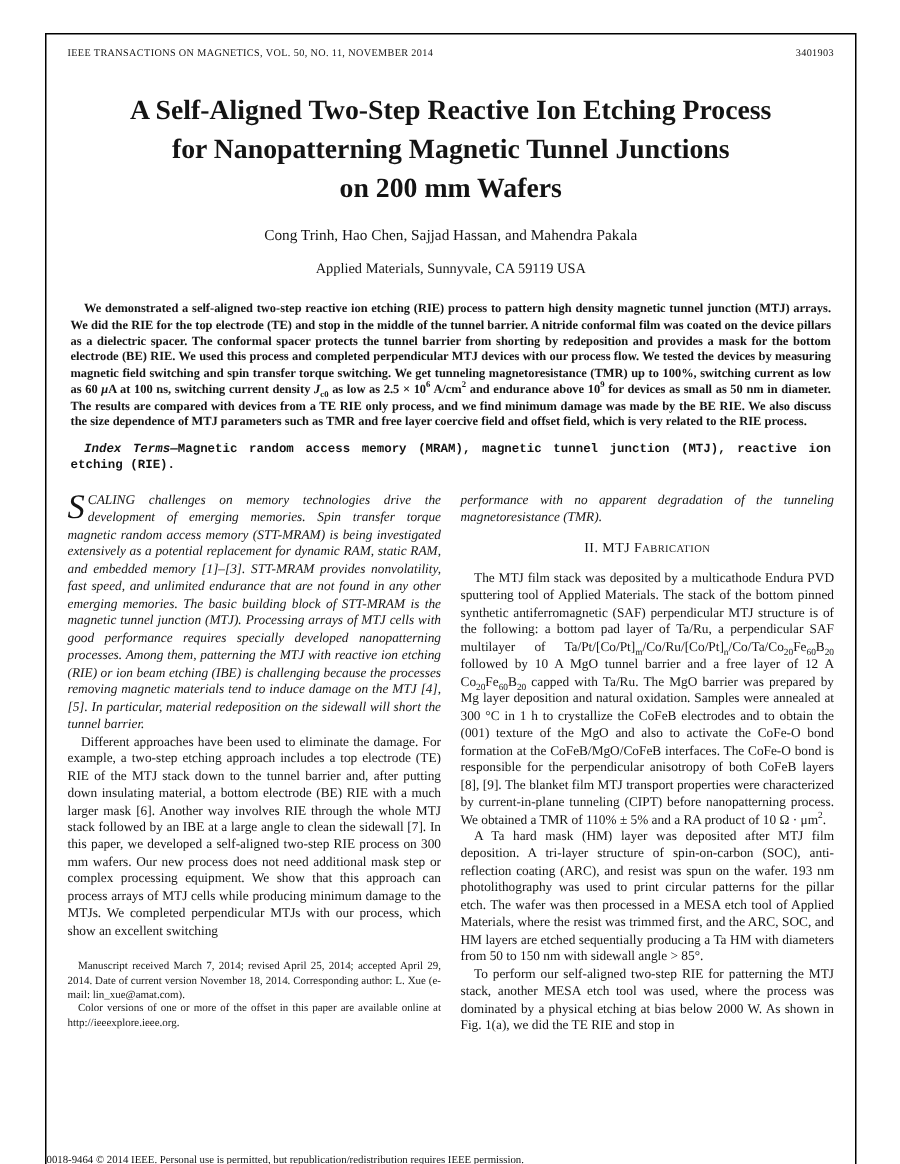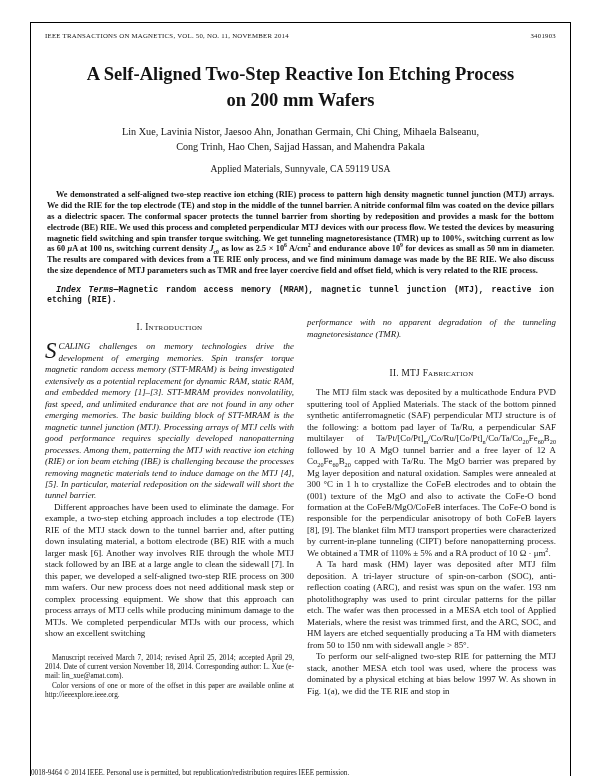--- a/index.html
+++ b/index.html
@@ -25,21 +25,21 @@
     margin-top:8px; padding:0 2px; font-size:8.3px; font-weight:bold;
     line-height:1.3; text-align:justify; text-indent:9px;font-family:Liberation Mono, monospace;
   }
   .index-label { font-style:italic; }
   .columns { display:flex; gap:13px; margin-top:11px; }
   .col { width:50%; font-size:8.9px; line-height:1.29; text-align:justify; }
   .sec-head {
     text-align:center; font-size:9.3px; font-weight:normal;
     font-variant:small-caps; margin:5px 0 7px 0; letter-spacing:0.3px;
   }
-  .sec-head.second { margin-top:28px; }
+  .sec-head.second { margin-top:10px; }
   .body-para { text-indent:9px; }
   .no-indent { text-indent:0;font-style:italic; }
   .dropcap {
     float:left; font-size:23px; line-height:18.5px; padding:1px 2px 0 0; font-weight:normal;
   }
   .footnote { margin-top:13px; font-size:7.3px; line-height:1.28; text-align:justify; }
   .footnote p { text-indent:7px; }
   .footer {
     position:absolute; left:0; right:0; bottom:9px; text-align:left;
     font-size:7.2px; line-height:1.32;
@@ -51,53 +51,52 @@
 
 <div class="page">
 
   <div class="running-head">
     <span>IEEE TRANSACTIONS ON MAGNETICS, VOL. 50, NO. 11, NOVEMBER 2014</span>
     <span>3401903</span>
   </div>
 
   <div class="title-block">
     <div class="title-line">A Self-Aligned Two-Step Reactive Ion Etching Process</div>
+    <div class="title-line">for Nanopatterning Magnetic Tunnel Junctions</div>
     <div class="title-line">on 200 mm Wafers</div>
   </div>
 
   <div class="authors">
-    <div>Lin Xue, Lavinia Nistor, Jaesoo Ahn, Jonathan Germain, Chi Ching, Mihaela Balseanu,</div>
     <div>Cong Trinh, Hao Chen, Sajjad Hassan, and Mahendra Pakala</div>
   </div>
 
   <div class="affiliation">Applied Materials, Sunnyvale, CA 59119 USA</div>
 
   <p class="abstract">We demonstrated a self-aligned two-step reactive ion etching (RIE) process to pattern high density magnetic tunnel junction (MTJ) arrays. We did the RIE for the top electrode (TE) and stop in the middle of the tunnel barrier. A nitride conformal film was coated on the device pillars as a dielectric spacer. The conformal spacer protects the tunnel barrier from shorting by redeposition and provides a mask for the bottom electrode (BE) RIE. We used this process and completed perpendicular MTJ devices with our process flow. We tested the devices by measuring magnetic field switching and spin transfer torque switching. We get tunneling magnetoresistance (TMR) up to 100%, switching current as low as 60 <i>μ</i>A at 100 ns, switching current density <i>J</i><sub>c0</sub> as low as 2.5 × 10<sup>6</sup> A/cm<sup>2</sup> and endurance above 10<sup>9</sup> for devices as small as 50 nm in diameter. The results are compared with devices from a TE RIE only process, and we find minimum damage was made by the BE RIE. We also discuss the size dependence of MTJ parameters such as TMR and free layer coercive field and offset field, which is very related to the RIE process.</p>
 
   <p class="index-terms"><span class="index-label">Index Terms—</span><span>Magnetic random access memory (MRAM), magnetic tunnel junction (MTJ), reactive ion etching (RIE).</span></p>
 
   <div class="columns">
 
     <div class="col">
-      <h3 class="sec-head">I. Introduction</h3>
       <p class="no-indent"><span class="dropcap">S</span><span>CALING challenges on memory technologies drive the development of emerging memories. Spin transfer torque magnetic random access memory (STT-MRAM) is being investigated extensively as a potential replacement for dynamic RAM, static RAM, and embedded memory [1]–[3]. STT-MRAM provides nonvolatility, fast speed, and unlimited endurance that are not found in any other emerging memories. The basic building block of STT-MRAM is the magnetic tunnel junction (MTJ). Processing arrays of MTJ cells with good performance requires specially developed nanopatterning processes. Among them, patterning the MTJ with reactive ion etching (RIE) or ion beam etching (IBE) is challenging because the processes removing magnetic materials tend to induce damage on the MTJ [4], [5]. In particular, material redeposition on the sidewall will short the tunnel barrier.</span></p>
       <p class="body-para">Different approaches have been used to eliminate the damage. For example, a two-step etching approach includes a top electrode (TE) RIE of the MTJ stack down to the tunnel barrier and, after putting down insulating material, a bottom electrode (BE) RIE with a much larger mask [6]. Another way involves RIE through the whole MTJ stack followed by an IBE at a large angle to clean the sidewall [7]. In this paper, we developed a self-aligned two-step RIE process on 300 mm wafers. Our new process does not need additional mask step or complex processing equipment. We show that this approach can process arrays of MTJ cells while producing minimum damage to the MTJs. We completed perpendicular MTJs with our process, which show an excellent switching</p>
 
       <div class="footnote">
         <p>Manuscript received March 7, 2014; revised April 25, 2014; accepted April 29, 2014. Date of current version November 18, 2014. Corresponding author: L. Xue (e-mail: lin_xue@amat.com).</p>
         <p>Color versions of one or more of the offset in this paper are available online at http://ieeexplore.ieee.org.</p>
       </div>
     </div>
 
     <div class="col">
       <p class="no-indent">performance with no apparent degradation of the tunneling magnetoresistance (TMR).</p>
       <h3 class="sec-head second">II. MTJ Fabrication</h3>
       <p class="body-para">The MTJ film stack was deposited by a multicathode Endura PVD sputtering tool of Applied Materials. The stack of the bottom pinned synthetic antiferromagnetic (SAF) perpendicular MTJ structure is of the following: a bottom pad layer of Ta/Ru, a perpendicular SAF multilayer of Ta/Pt/[Co/Pt]<sub>m</sub>/Co/Ru/[Co/Pt]<sub>n</sub>/Co/Ta/Co<sub>20</sub>Fe<sub>60</sub>B<sub>20</sub> followed by 10 A MgO tunnel barrier and a free layer of 12 A Co<sub>20</sub>Fe<sub>60</sub>B<sub>20</sub> capped with Ta/Ru. The MgO barrier was prepared by Mg layer deposition and natural oxidation. Samples were annealed at 300 °C in 1 h to crystallize the CoFeB electrodes and to obtain the (001) texture of the MgO and also to activate the CoFe-O bond formation at the CoFeB/MgO/CoFeB interfaces. The CoFe-O bond is responsible for the perpendicular anisotropy of both CoFeB layers [8], [9]. The blanket film MTJ transport properties were characterized by current-in-plane tunneling (CIPT) before nanopatterning process. We obtained a TMR of 110% ± 5% and a RA product of 10 Ω · μm<sup>2</sup>.</p>
       <p class="body-para">A Ta hard mask (HM) layer was deposited after MTJ film deposition. A tri-layer structure of spin-on-carbon (SOC), anti-reflection coating (ARC), and resist was spun on the wafer. 193 nm photolithography was used to print circular patterns for the pillar etch. The wafer was then processed in a MESA etch tool of Applied Materials, where the resist was trimmed first, and the ARC, SOC, and HM layers are etched sequentially producing a Ta HM with diameters from 50 to 150 nm with sidewall angle &gt; 85°.</p>
-      <p class="body-para">To perform our self-aligned two-step RIE for patterning the MTJ stack, another MESA etch tool was used, where the process was dominated by a physical etching at bias below 1997 W. As shown in Fig. 1(a), we did the TE RIE and stop in</p>
+      <p class="body-para">To perform our self-aligned two-step RIE for patterning the MTJ stack, another MESA etch tool was used, where the process was dominated by a physical etching at bias below 2000 W. As shown in Fig. 1(a), we did the TE RIE and stop in</p>
     </div>
 
   </div>
 
   <div class="footer">
     <div>0018-9464 © 2014 IEEE. Personal use is permitted, but republication/redistribution requires IEEE permission.</div>
     <div>See http://www.ieee.org/publications_standards/publications/rights/index.html for more information.</div>
   </div>
 
 </div>

